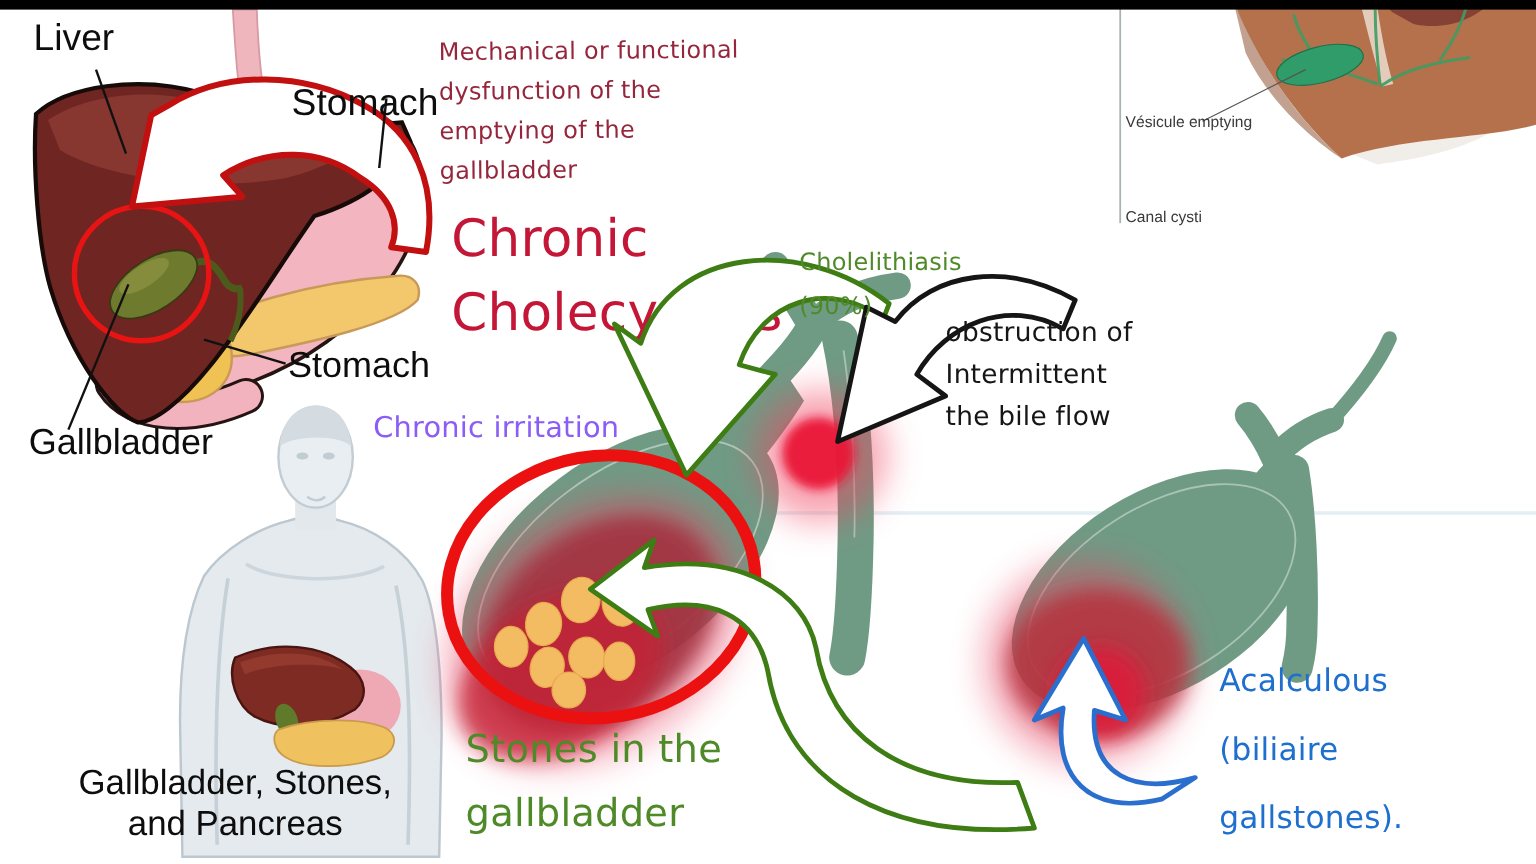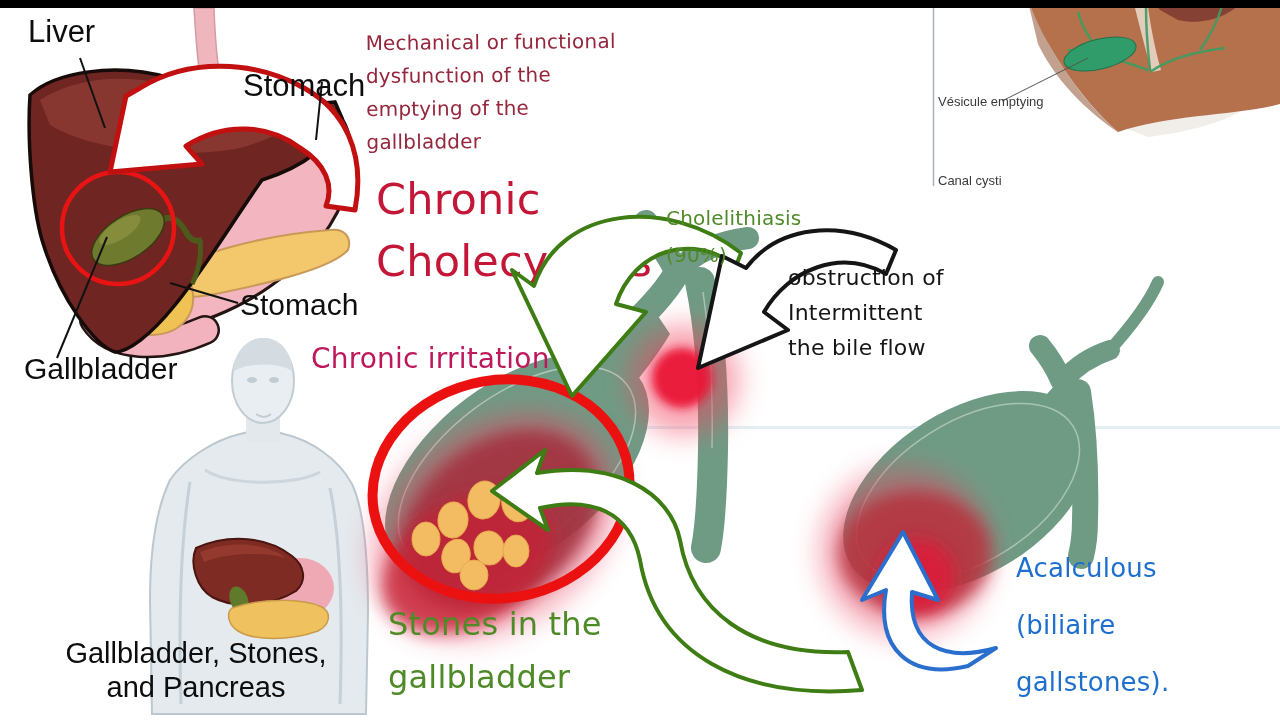--- a/index.html
+++ b/index.html
@@ -10,21 +10,21 @@
   .hand{font-family:"DejaVu Sans",sans-serif;letter-spacing:.2px;}
   #topbar{left:0;top:0;width:1280px;height:8px;background:#000;z-index:6;}
   #art{left:0;top:0;z-index:2;}
   .txt{z-index:3;}
   .txt-under{z-index:1;margin-left:23px;}
   .label-organ{font-size:31px;color:#0d0d0d;white-space:nowrap;}
   .note-maroon{font-size:20px;line-height:33px;color:#96263c;white-space:nowrap;transform:rotate(-.5deg);}
   .title-red{font-size:43px;line-height:62px;color:#c41737;white-space:nowrap;}
   .note-green{font-size:20px;line-height:37px;color:#4f8a28;white-space:nowrap;}
   .note-black{font-size:22px;line-height:35px;color:#161616;white-space:nowrap;}
-  .note-irrit{font-size:28px;color:#be185d;white-space:nowrap;}
+  .note-irrit{font-size:24px;color:#8b5cf6;white-space:nowrap;}
   .cap-green{font-size:32px;line-height:53px;color:#4f8a28;white-space:nowrap;}
   .cap-blue{font-size:26px;line-height:57px;color:#1e6fce;white-space:nowrap;}
   .caption-black{font-size:29px;line-height:34px;color:#0d0d0d;text-align:center;width:272px;}
   .atlas-label{font-size:13px;color:#3a3a3a;white-space:nowrap;}
 </style>
 </head>
 <body>
 
 <div id="stage">
 

